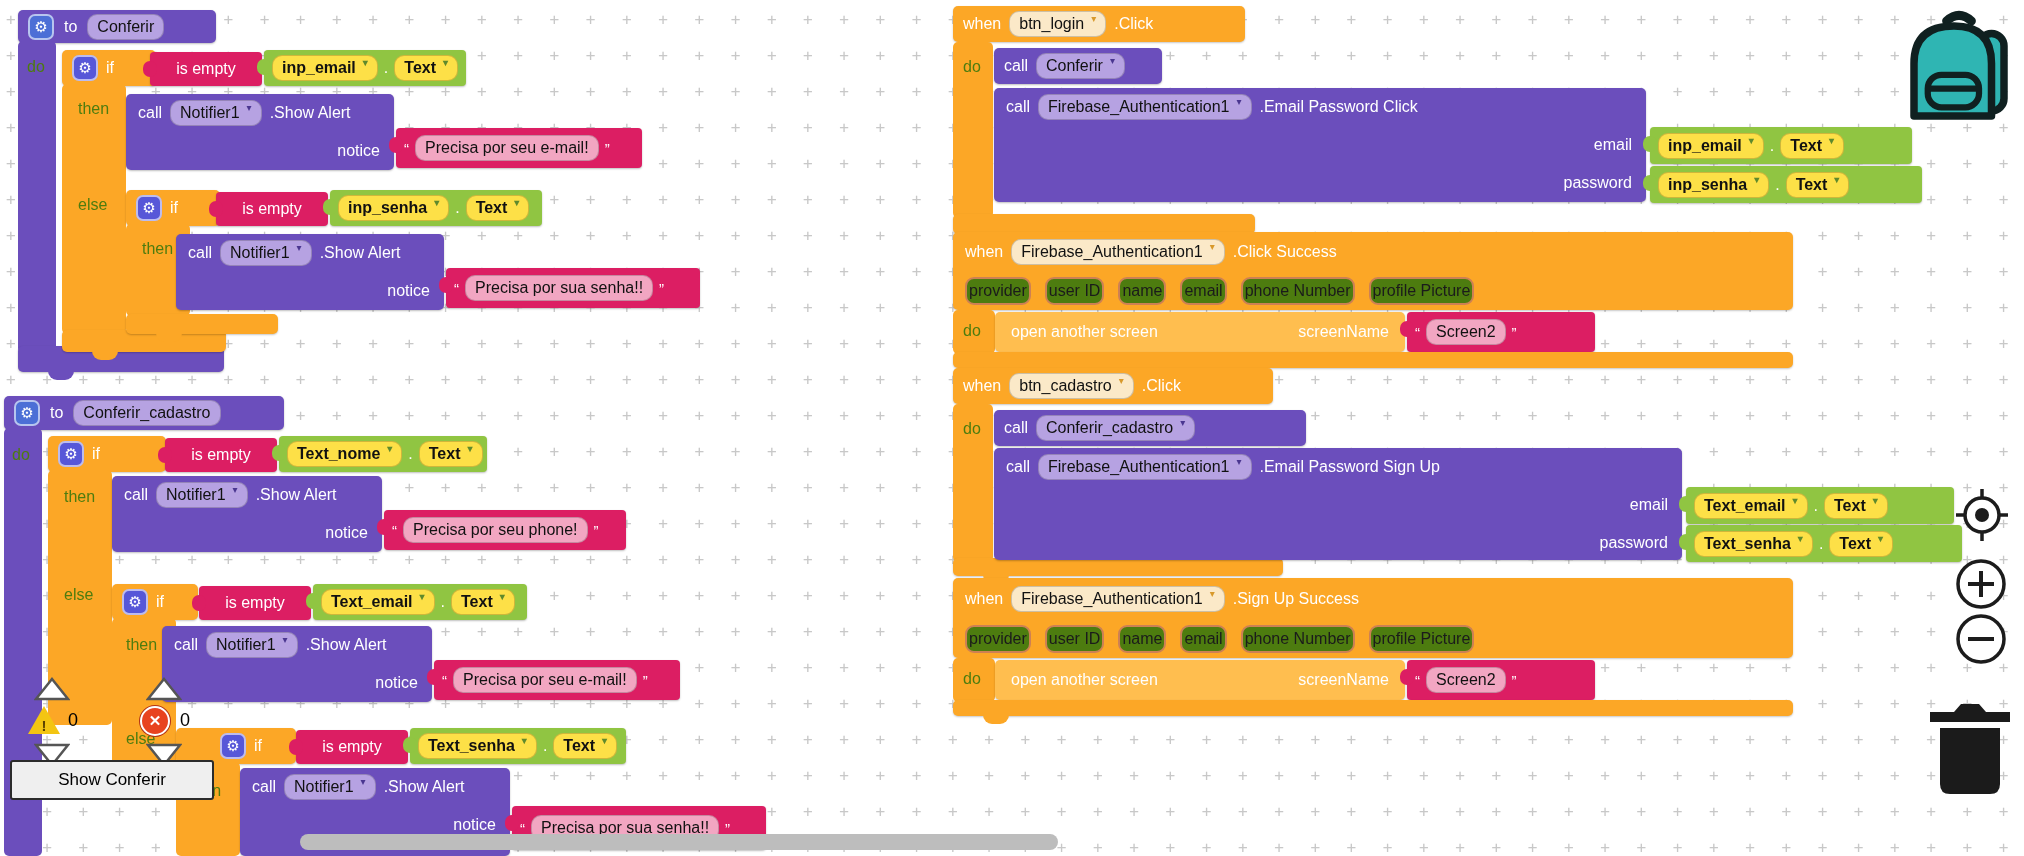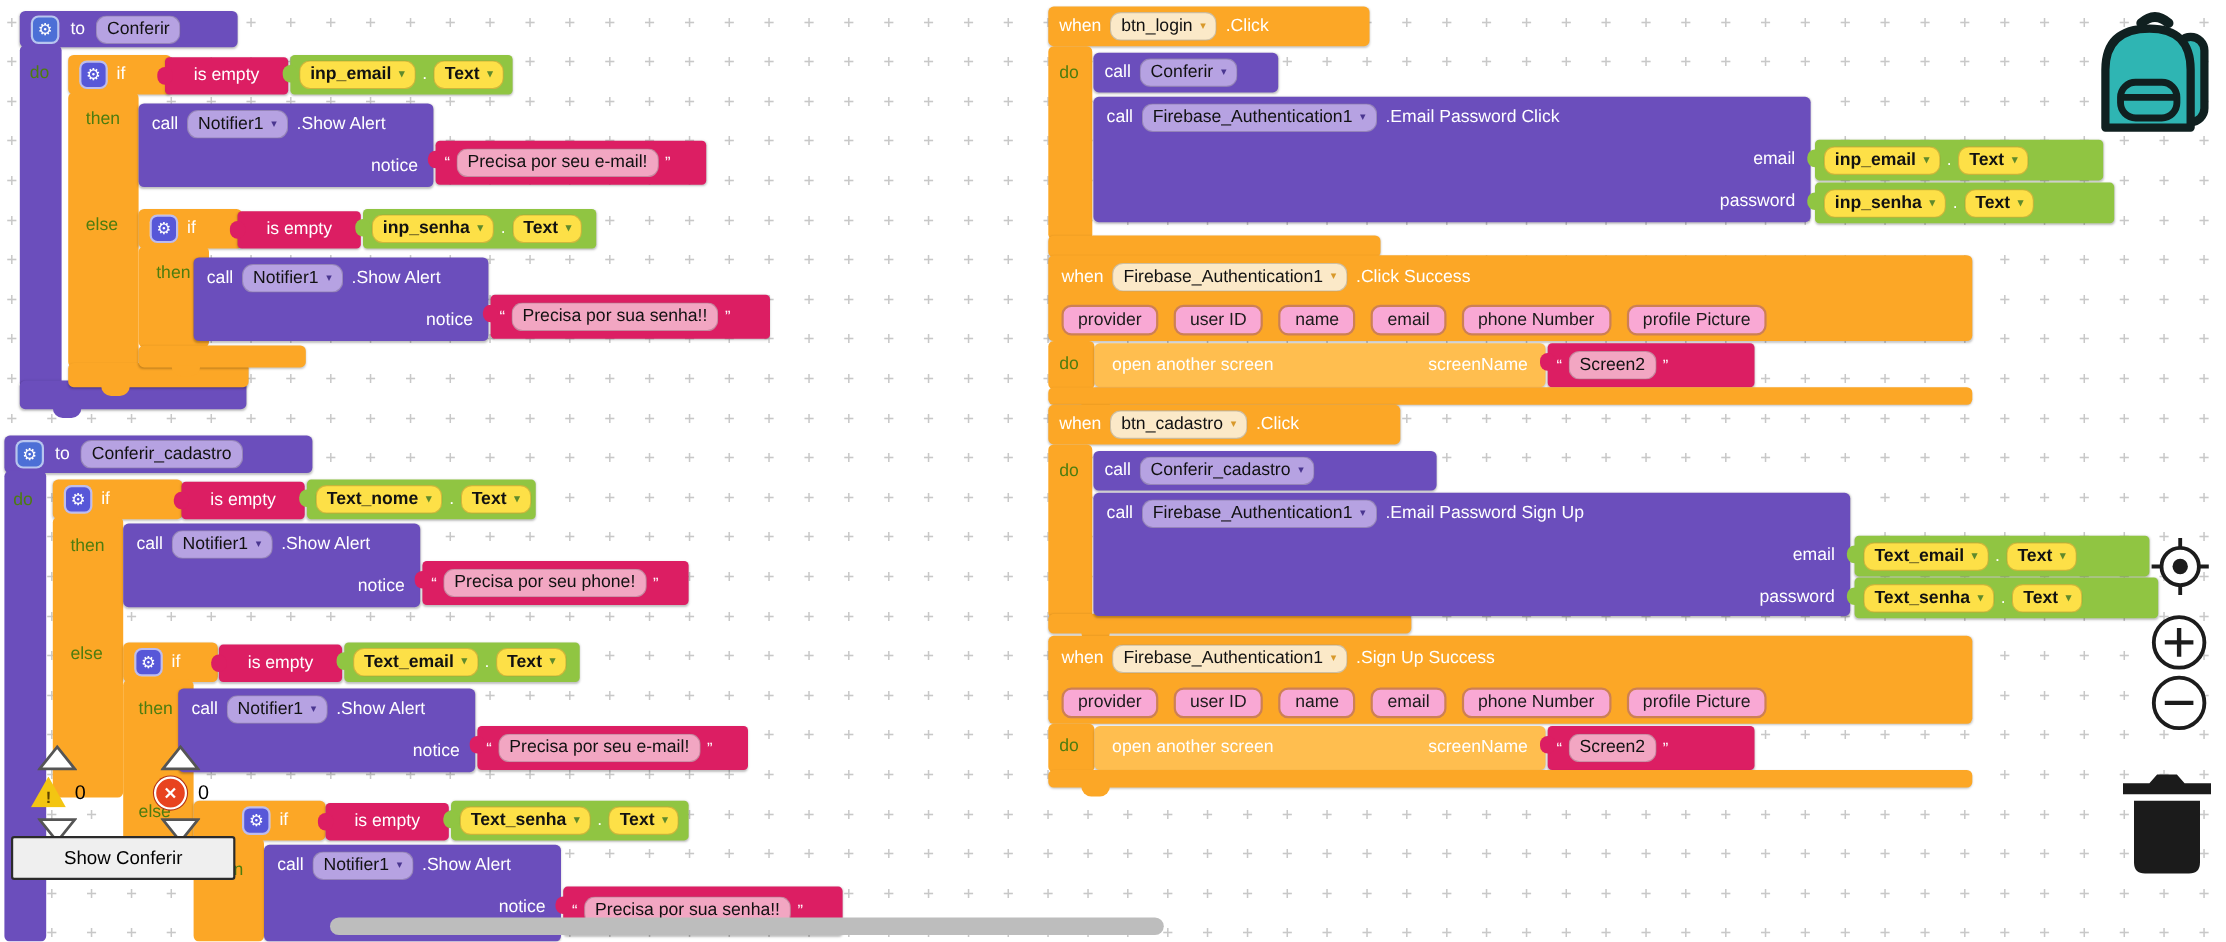--- a/index.html
+++ b/index.html
@@ -12,32 +12,32 @@
   .orange{background:#FCA726;border-radius:5px;box-shadow:0 1px 2px rgba(0,0,0,.22);}
   .gold{background:#FFBE4F;border-radius:5px;box-shadow:0 1px 2px rgba(0,0,0,.22);}
   .purple{background:#6B4EBC;border-radius:5px;box-shadow:0 1px 2px rgba(0,0,0,.25);}
   .magenta{background:#DC1E63;border-radius:4px;box-shadow:0 1px 2px rgba(0,0,0,.25);}
   .green{background:#90C542;border-radius:4px;box-shadow:0 1px 2px rgba(0,0,0,.25);}
   .plain{box-shadow:none;}
   .row{display:flex;align-items:center;gap:8px;padding:0 10px;height:100%;}
   .prow{display:flex;align-items:center;gap:8px;padding:0 12px;height:38px;}
   .rend{justify-content:flex-end;padding-right:14px;}
   .ctr{justify-content:center;padding:0 6px;}
-  .pill{border-radius:10px;padding:2px 9px;color:#111;display:inline-flex;align-items:center;
+  .pill{border-radius:10px;padding:2px 9px;color:#111;display:inline-flex;align-items:flex-start;
         gap:7px;border:1px solid rgba(0,0,0,.18);white-space:nowrap;line-height:20px;}
   .f-cream{background:#FBE9C8;} .f-lav{background:#B6A2E2;} .f-lime{background:#fde047;font-weight:bold;}
   .f-pink{background:#F2A6C2;}
   .dd{font-size:10px;line-height:1;}
   .dd-o{color:#D8992B;} .dd-p{color:#4A3690;} .dd-g{color:#5F8A2C;}
   .gear{width:26px;height:26px;min-width:26px;border-radius:7px;background:#4C6FD6;color:#fff;
         display:inline-flex;align-items:center;justify-content:center;font-size:15px;
         border:2px solid rgba(255,255,255,.6);box-sizing:border-box;}
   .gear.ifg{background:#5757D8;}
   .albl{position:absolute;color:#4d7c0f;z-index:3;font-size:16px;}
-  .chip{background:#f9a8d4;border:2px solid #CD8054;border-radius:9px;padding:3px 13px;
+  .chip{background:#4d7c0f;border:2px solid #CD8054;border-radius:9px;padding:3px 2px;
         color:#1b1b1b;white-space:nowrap;}
   .q{color:#fff;font-size:15px;}
   .bar{border-radius:5px;}
   .bar::after{content:"";position:absolute;left:30px;bottom:-8px;width:26px;height:10px;
         background:inherit;border-radius:0 0 9px 9px;}
   .vleft::before{content:"";position:absolute;left:-7px;top:9px;width:14px;height:16px;
         background:inherit;border-radius:7px;z-index:-1;}
   .wbtn{position:absolute;left:10px;top:760px;width:200px;height:36px;background:#efefef;
         border:2px solid #2b2b2b;border-radius:3px;color:#000;font-size:17px;
         display:flex;align-items:center;justify-content:center;z-index:6;}

